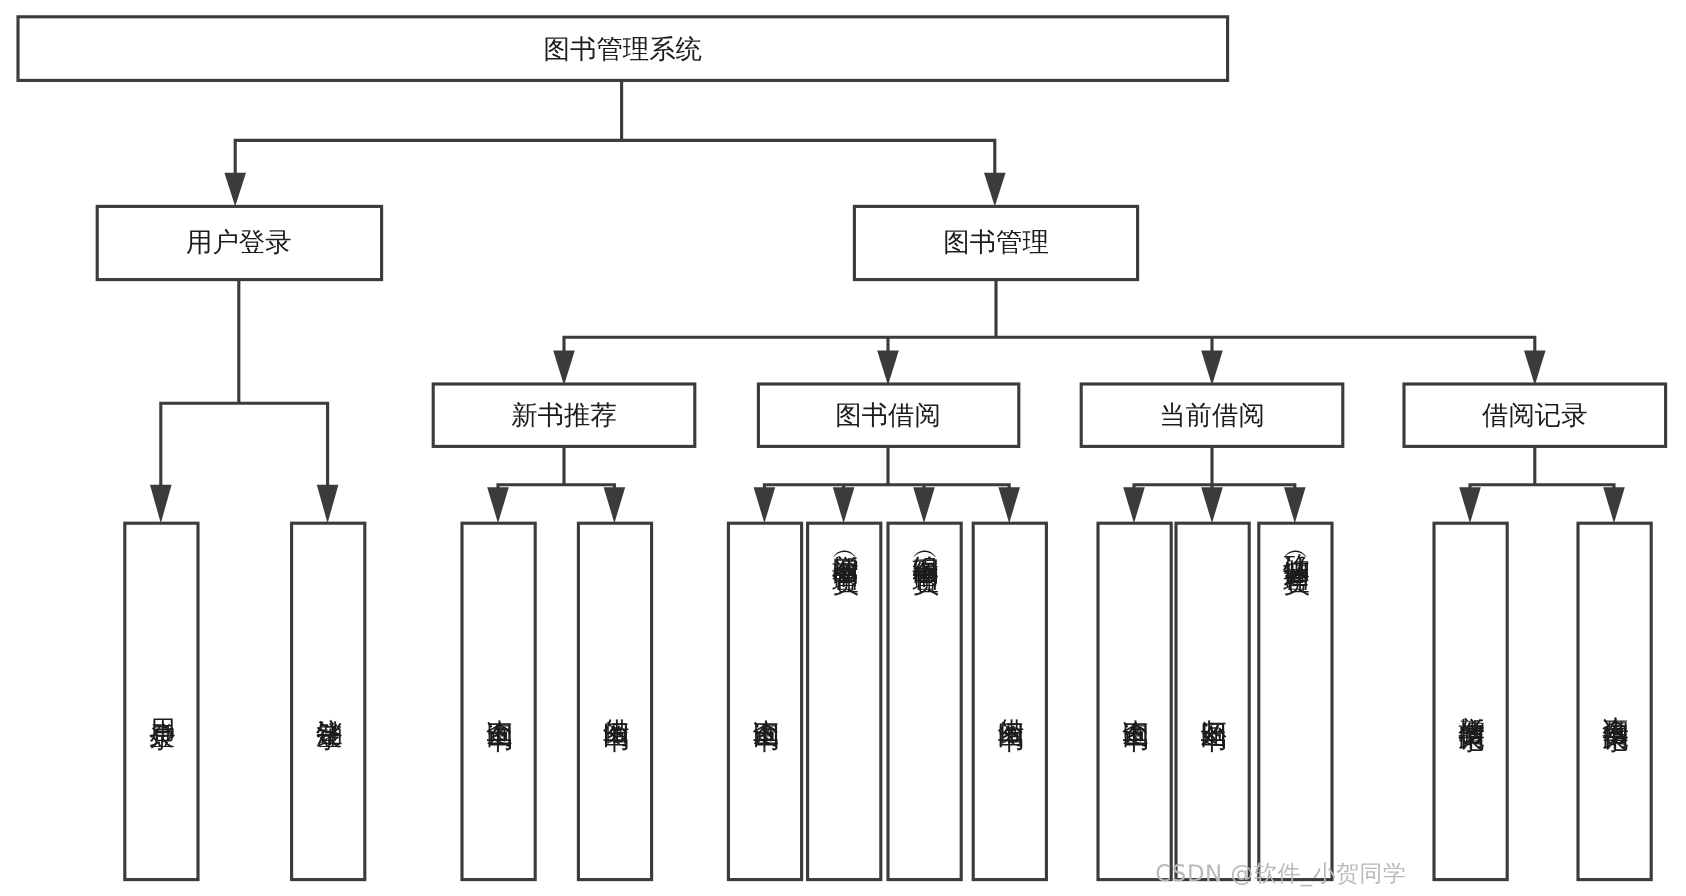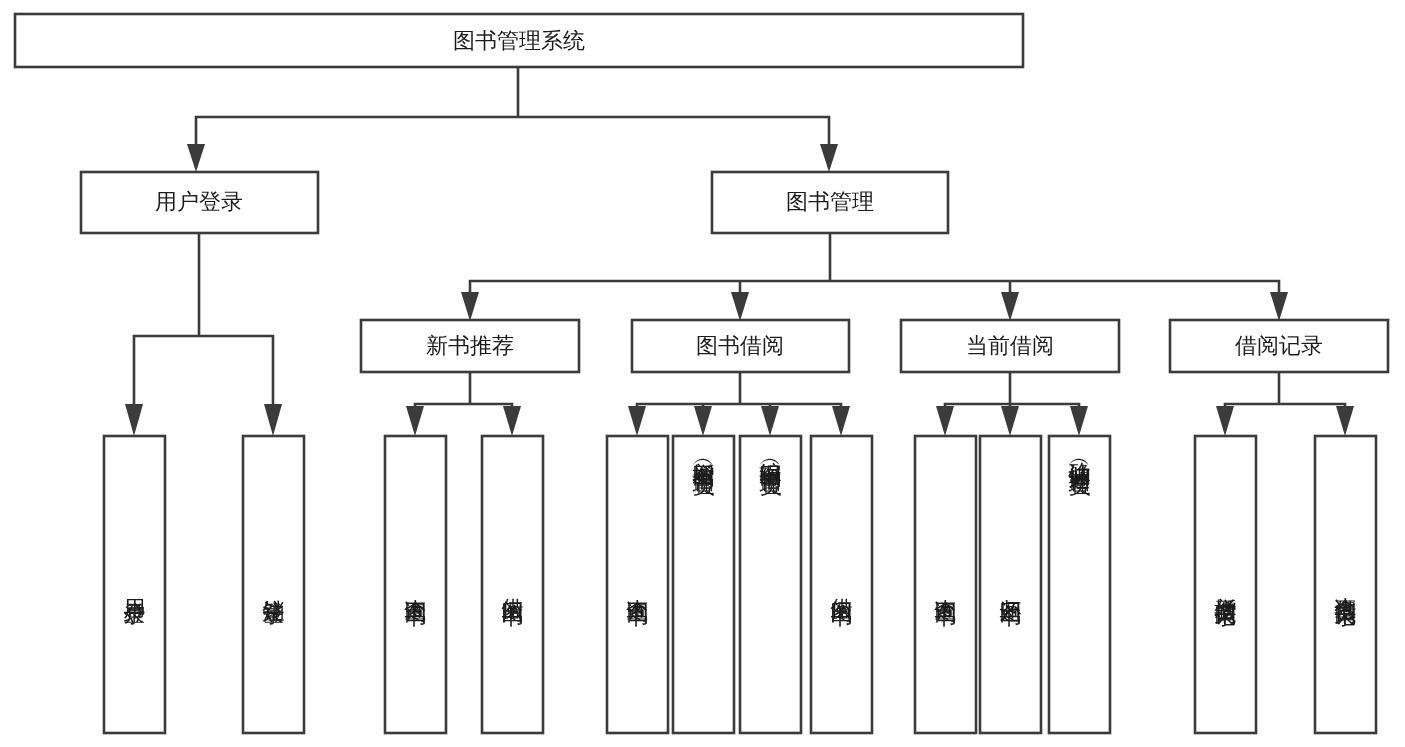--- a/index.html
+++ b/index.html
@@ -208,14 +208,15 @@
   </div>
 
   <div class="v-label-wrap" style="left:1195px; top:436px; width:61px; height:297px;">
     <span class="v-label">新增借阅记录</span>
   </div>
 
   <div class="v-label-wrap" style="left:1315px; top:436px; width:61px; height:297px;">
     <span class="v-label">查询借阅记录</span>
   </div>
 
+  <div class="watermark">CSDN @软件_小贺同学</div>
 
 </div>
 
 </body></html>

